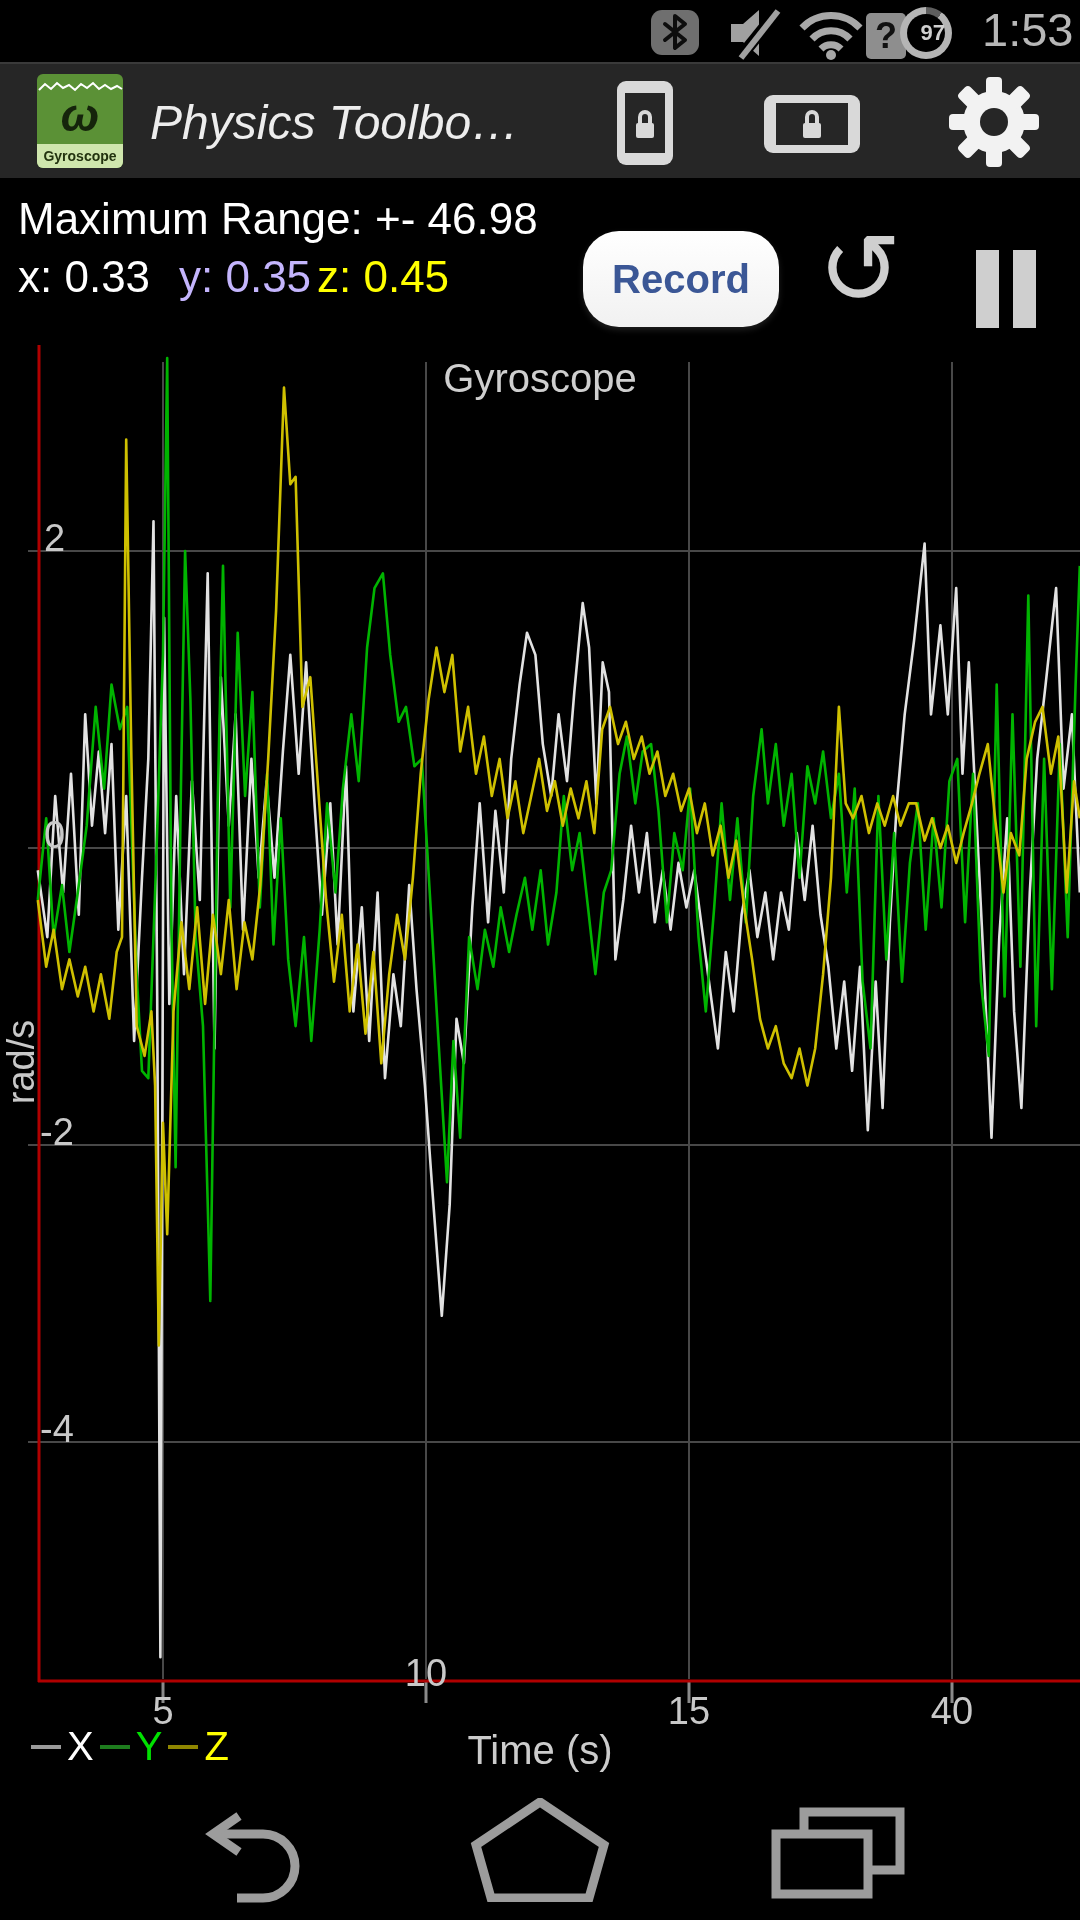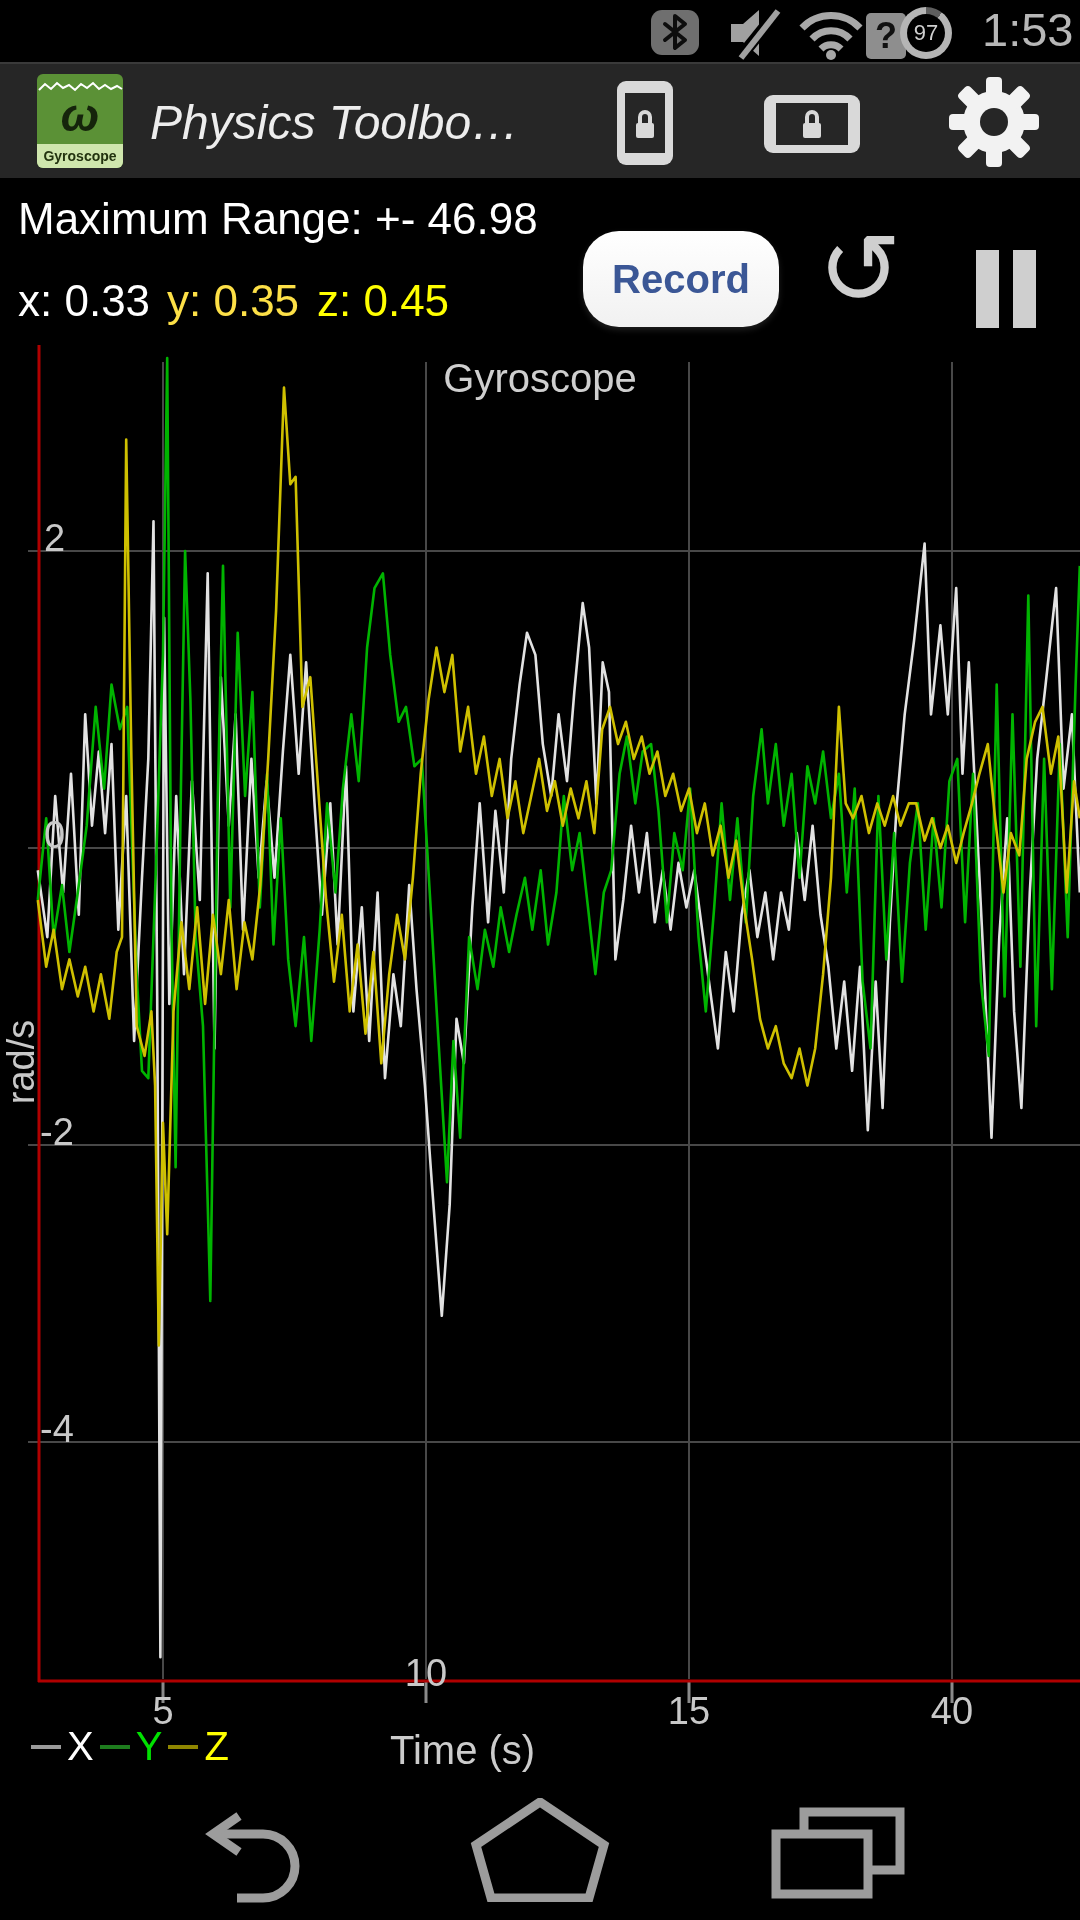--- a/index.html
+++ b/index.html
@@ -6,62 +6,62 @@
   #screen{position:relative;width:1080px;height:1920px;background:#000;overflow:hidden;
           font-family:"Liberation Sans", sans-serif;}
   .abs{position:absolute;}
 
   
   #status-bar{position:absolute;left:0;top:0;width:1080px;height:62px;background:#000;}
   #clock{position:absolute;left:982px;top:2px;font-size:47px;color:#b7b7b7;}
   #battery-ring{position:absolute;left:900px;top:7px;width:52px;height:52px;border-radius:50%;
     background:conic-gradient(#5e5e5e 0deg 38deg,#b5b5b5 38deg 360deg);}
   #battery-ring .hole{position:absolute;left:7px;top:7px;width:38px;height:38px;border-radius:50%;
-    background:#000;display:flex;align-items:center;justify-content:center;
-    color:#cfcfcf;font-size:22px;font-weight:normal;}
+    background:#000;display:flex;align-items:center;justify-content:flex-end;
+    color:#cfcfcf;font-size:22px;font-weight:bold;}
   #net-badge{position:absolute;left:866px;top:13px;width:40px;height:46px;background:#8e8e8e;
     border-radius:5px;display:flex;align-items:center;justify-content:center;
     color:#111;font-size:36px;font-weight:bold;}
 
   
   #app-bar{position:absolute;left:0;top:62px;width:1080px;height:116px;background:#262626;
     border-top:2px solid #3a3a3a;box-sizing:border-box;}
   #app-icon{position:absolute;left:37px;top:10px;width:86px;height:94px;background:#5b9136;
     border-radius:6px;overflow:hidden;}
   #app-icon .omega{position:absolute;left:0;top:14px;width:86px;text-align:center;
     color:#15240b;font-size:46px;font-style:italic;font-weight:bold;}
   #app-icon .strip{position:absolute;left:0;bottom:0;width:86px;height:24px;background:#cfe6ad;
     display:flex;align-items:center;justify-content:center;color:#23330f;
     font-size:14px;font-weight:bold;}
   #app-title{position:absolute;left:150px;top:86px;color:#ededed;font-size:48px;}
   .bar-icon{position:absolute;cursor:pointer;}
 
   
   #readout{position:absolute;left:0;top:178px;width:1080px;height:167px;background:#000;}
   #max-range{position:absolute;left:18px;top:16px;color:#fff;font-size:44px;}
-  .axis-val{position:absolute;top:74px;font-size:44px;margin-top:24px;}
+  .axis-val{position:absolute;top:74px;font-size:44px;}
   #record-btn{position:absolute;left:583px;top:53px;width:196px;height:96px;border:none;
     border-radius:36px;background:linear-gradient(#ffffff,#f1f1f1);
     box-shadow:0 3px 6px rgba(255,255,255,0.12);
     color:#3b5796;font-size:40px;font-weight:bold;font-family:"Liberation Sans",sans-serif;
     cursor:pointer;}
   #reset-icon{position:absolute;left:818px;top:42px;font-size:100px;color:#cfcfcf;
     font-family:"DejaVu Sans",sans-serif;line-height:100px;cursor:pointer;}
   #pause-icon{position:absolute;left:976px;top:72px;width:60px;height:80px;cursor:pointer;}
   #pause-icon .bar{position:absolute;top:0;width:23px;height:78px;background:#cfcfcf;}
 
   
   #chart-title{position:absolute;left:0;top:356px;width:1080px;text-align:center;
     color:#cfcfcf;font-size:40px;}
   #chart-svg{position:absolute;left:0;top:345px;}
   .ytick{position:absolute;color:#c8c8c8;font-size:38px;}
   .xtick{position:absolute;width:80px;text-align:center;color:#c8c8c8;font-size:38px;}
   #ylabel{position:absolute;left:-50px;top:1042px;width:140px;height:40px;text-align:center;
     color:#c8c8c8;font-size:38px;transform:rotate(-90deg);}
-  #xlabel{position:absolute;left:390px;top:1728px;width:300px;text-align:left;
+  #xlabel{position:absolute;left:390px;top:1728px;width:300px;text-align:center;
     color:#cccccc;font-size:40px;}
   #legend{position:absolute;left:28px;top:1724px;display:flex;align-items:center;}
   .legend-dash{width:30px;height:4px;margin:0 3px;}
   .legend-letter{font-size:40px;margin:0 3px;}
 
   
   #nav-bar{position:absolute;left:0;top:1790px;width:1080px;height:130px;background:#000;}
   .nav-icon{position:absolute;cursor:pointer;}
 </style>
 </head>
@@ -130,21 +130,21 @@
           <rect x="73" y="40" width="20" height="16" rx="4" transform="rotate(45 48 48)"></rect>
         </g>
       </g>
       <circle cx="48" cy="48" r="14" fill="#262626"></circle>
     </svg>
   </div>
 
   <div id="readout">
     <span id="max-range">Maximum Range: +- 46.98</span>
     <span class="axis-val" style="left: 18px; color: rgb(255, 255, 255);">x: 0.33</span>
-    <span class="axis-val" style="left: 167px; color: #fde047;">y: 0.35</span>
+    <span class="axis-val" style="left: 179px; color: #c4b5fd;">y: 0.35</span>
     <span class="axis-val" style="left: 317px; color: rgb(255, 255, 0);">z: 0.45</span>
     <button id="record-btn">Record</button>
     <span id="reset-icon">↺</span>
     <div id="pause-icon">
       <div class="bar" style="left:0"></div>
       <div class="bar" style="left:37px"></div>
     </div>
   </div>
 
   <div id="chart-title">Gyroscope</div>

